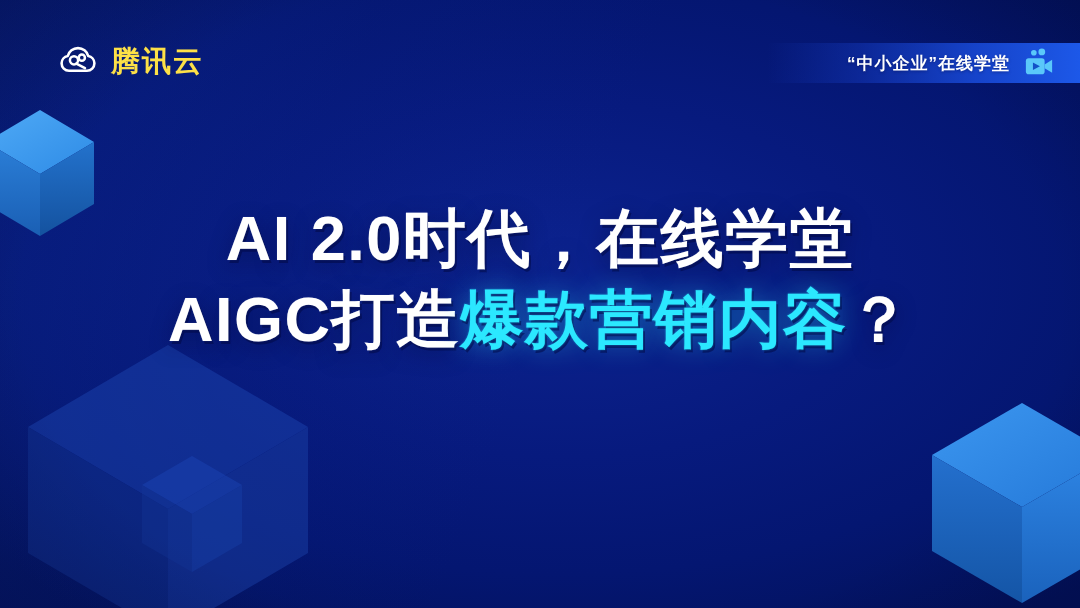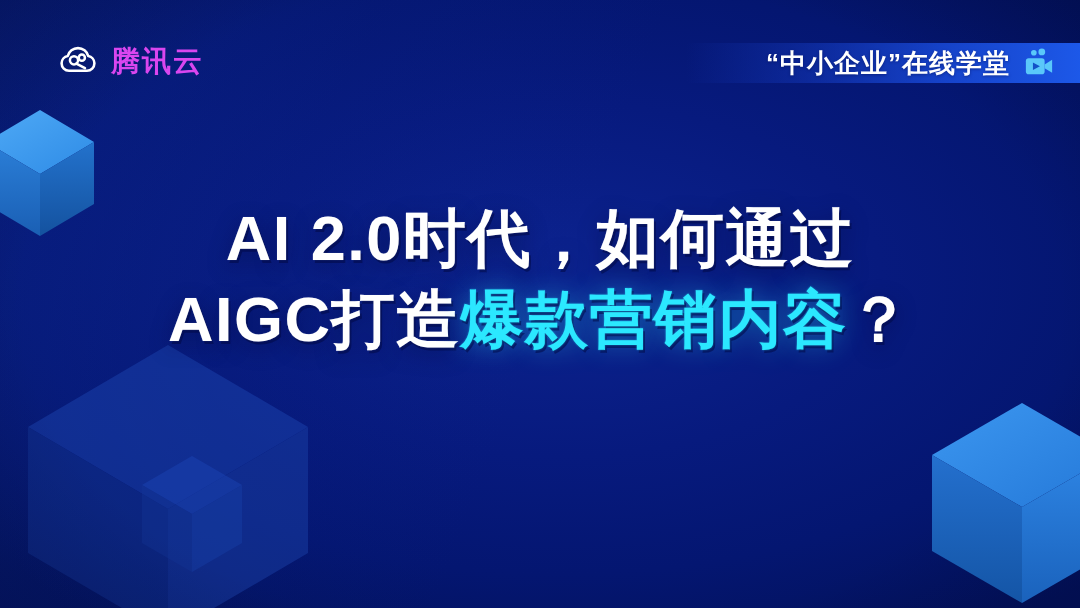--- a/index.html
+++ b/index.html
@@ -56,21 +56,21 @@
   .logo-row {
     position: absolute;
     left: 58px;
     top: 41px;
     display: flex;
     align-items: center;
     gap: 13px;
   }
   .logo-mark { width: 40px; height: 40px; display: block; }
   .logo-text {
-    color: #d946ef;
+    color: #fde047;
     font-size: 29px;
     font-weight: 700;
     letter-spacing: 2px;
     line-height: 1;
     white-space: nowrap;
   }
 
   .badge {
     position: absolute;
     right: 0;
@@ -82,21 +82,21 @@
     gap: 14px;
     background: linear-gradient(90deg,
         rgba(20,56,190,0.00) 0%,
         rgba(22,62,200,0.42) 30%,
         rgba(26,78,225,0.80) 66%,
         rgba(30,92,240,0.95) 100%);
     border-radius: 3px 0 0 3px;
   }
   .badge-text {
     color: #FFFFFF;
-    font-size: 26px;
+    font-size: 17px;
     font-weight: 700;
     letter-spacing: 1px;
     line-height: 1;
     white-space: nowrap;
     text-shadow: 0 1px 3px rgba(0,12,70,0.45);
   }
   .badge-icon { width: 30px; height: 30px; display: block; flex: 0 0 auto; }
 
   
   .headline {
@@ -217,17 +217,17 @@
         <circle cx="10.5" cy="5.0" r="3.0" fill="#5AC8FA"></circle>
         <circle cx="19.0" cy="4.2" r="3.6" fill="#5AC8FA"></circle>
         <rect x="2" y="11" width="20" height="17" rx="3" fill="#5AC8FA"></rect>
         <path d="M22 17.5 L30 12.5 L30 26.5 L22 21.5 Z" fill="#5AC8FA"></path>
         <path d="M9.5 15.5 L17 19.5 L9.5 23.5 Z" fill="#1352C8"></path>
       </svg>
     </span>
   </div>
 
   <div class="headline">
-    <div class="hl-line">AI 2.0时代，如何通过</div>
+    <div class="hl-line">AI 2.0时代，在线学堂</div>
     <div class="hl-line"><span>AIGC打造</span><span class="hl-accent">爆款营销内容</span><span>？</span></div>
   </div>
 
 </div>
 
 </body></html>

